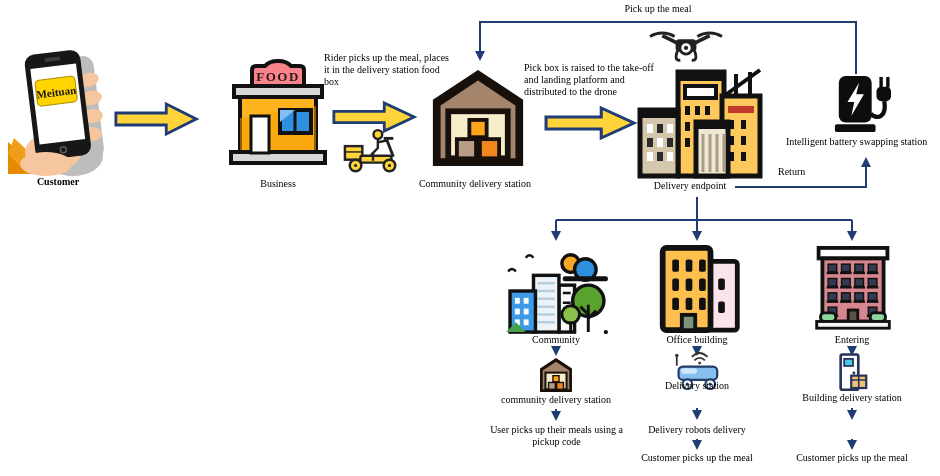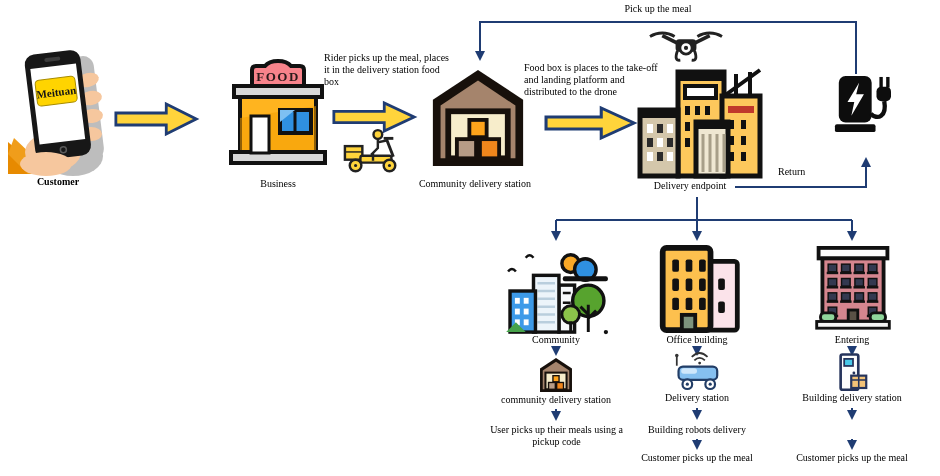--- a/index.html
+++ b/index.html
@@ -117,21 +117,21 @@
       <path d="M50,2 L97,33 V102 H3 V33 Z" fill="#17100b"></path>
       <path d="M50,13 L89,39 V94 H11 V39 Z" fill="#a5846c"></path>
       <rect x="19" y="45" width="62" height="49" fill="#f7edcb" stroke="#17100b" stroke-width="6"></rect>
       <rect x="41" y="54" width="18" height="18" fill="#ffa41b" stroke="#17100b" stroke-width="4"></rect>
       <rect x="28" y="74" width="20" height="20" fill="#b79c86" stroke="#17100b" stroke-width="4"></rect>
       <rect x="52" y="74" width="20" height="20" fill="#f0861c" stroke="#17100b" stroke-width="4"></rect>
     </svg>
   </div>
   <div class="lbl c nw" style="left:395px;top:178px;width:160px;">Community delivery station</div>
 
-  <div class="lbl" style="left:524px;top:62px;width:138px;">Food box is places to the take-off and landing platform and distributed to the drone</div>
+  <div class="lbl" style="left:524px;top:62px;width:138px;">Pick box is raised to the take-off and landing platform and distributed to the drone</div>
   <div class="icon" style="left:544px;top:106px;width:92px;height:34px;">
     <svg viewBox="0 0 90 34" preserveAspectRatio="none">
       <path d="M2,11 H56 V2 L88,17 L56,32 V23 H2 Z" fill="#ffd43b" stroke="#1f3c73" stroke-width="3"></path>
     </svg>
   </div>
 
   <div class="icon" style="left:648px;top:28px;width:76px;height:36px;">
     <svg viewBox="0 0 80 38">
       <path d="M2,9 C10,4 20,4 28,9 M52,9 C60,4 70,4 78,9" stroke="#222" stroke-width="3" fill="none"></path>
       <path d="M15,8 L33,17 M65,8 L47,17" stroke="#222" stroke-width="4"></path>
@@ -191,20 +191,21 @@
     <svg viewBox="0 0 60 64">
       <rect x="6" y="2" width="34" height="48" rx="7" fill="#0d0d0d"></rect>
       <polygon points="27,9 15,29 22,29 19,43 32,21 24,21" fill="#fff"></polygon>
       <rect x="2" y="52" width="42" height="8" rx="2" fill="#0d0d0d"></rect>
       <path d="M53,28 C56,44 46,48 39,41" stroke="#0d0d0d" stroke-width="4.5" fill="none"></path>
       <rect x="45" y="13" width="15" height="15" rx="5" fill="#0d0d0d"></rect>
       <rect x="48" y="3" width="3.5" height="11" fill="#0d0d0d"></rect>
       <rect x="55" y="3" width="3.5" height="11" fill="#0d0d0d"></rect>
     </svg>
   </div>
+  <div class="lbl" style="left:786px;top:136px;width:145px;">Intelligent battery swapping station</div>
 
   <div class="lbl c nw" style="left:598px;top:3px;width:120px;">Pick up the meal</div>
   <div class="lbl nw" style="left:778px;top:166px;">Return</div>
 
   <div class="icon" style="left:502px;top:246px;width:108px;height:90px;">
     <svg viewBox="0 0 110 92">
       <path d="M6,26 q4,-5 8,0 M24,12 q4,-5 8,0" stroke="#111" stroke-width="2.5" fill="none"></path>
       <circle cx="70" cy="18" r="9" fill="#f9a826" stroke="#111" stroke-width="3.5"></circle>
       <circle cx="85" cy="24" r="11" fill="#2f90e0" stroke="#111" stroke-width="3.5"></circle>
       <rect x="62" y="31" width="46" height="5" rx="2" fill="#111"></rect>
@@ -273,22 +274,22 @@
       <path d="M30,10 Q36,4 42,10 M27,6 Q36,-3 45,6" stroke="#333" stroke-width="2" fill="none"></path>
       <circle cx="36" cy="13" r="1.6" fill="#333"></circle>
       <rect x="12" y="17" width="44" height="15" rx="5" fill="#86c0f0" stroke="#223d66" stroke-width="2.5"></rect>
       <rect x="15" y="19" width="18" height="6" rx="3" fill="#cfe7fb"></rect>
       <circle cx="22" cy="37" r="5.5" fill="#fff" stroke="#223d66" stroke-width="2.5"></circle>
       <circle cx="22" cy="37" r="1.8" fill="#223d66"></circle>
       <circle cx="48" cy="37" r="5.5" fill="#fff" stroke="#223d66" stroke-width="2.5"></circle>
       <circle cx="48" cy="37" r="1.8" fill="#223d66"></circle>
     </svg>
   </div>
-  <div class="lbl c nw" style="left:617px;top:392px;width:160px;text-align:center;">Delivery station</div>
-  <div class="lbl c nw" style="left:617px;top:424px;width:160px;">Building robots delivery</div>
+  <div class="lbl c nw" style="left:617px;top:380px;width:160px;text-align:center;">Delivery station</div>
+  <div class="lbl c nw" style="left:617px;top:424px;width:160px;">Delivery robots delivery</div>
   <div class="lbl c nw" style="left:612px;top:452px;width:170px;">Customer picks up the meal</div>
 
   <div class="icon" style="left:810px;top:246px;width:86px;height:86px;">
     <svg viewBox="0 0 88 90">
       <rect x="8" y="2" width="72" height="11" fill="#fff" stroke="#111" stroke-width="4"></rect>
       <rect x="12" y="13" width="64" height="66" fill="#d5868f" stroke="#111" stroke-width="4"></rect>
       <g>
         <g fill="#333950" stroke="#111" stroke-width="1.5">
           <rect x="18" y="19" width="9" height="8"></rect>
             <rect x="32" y="19" width="9" height="8"></rect>

